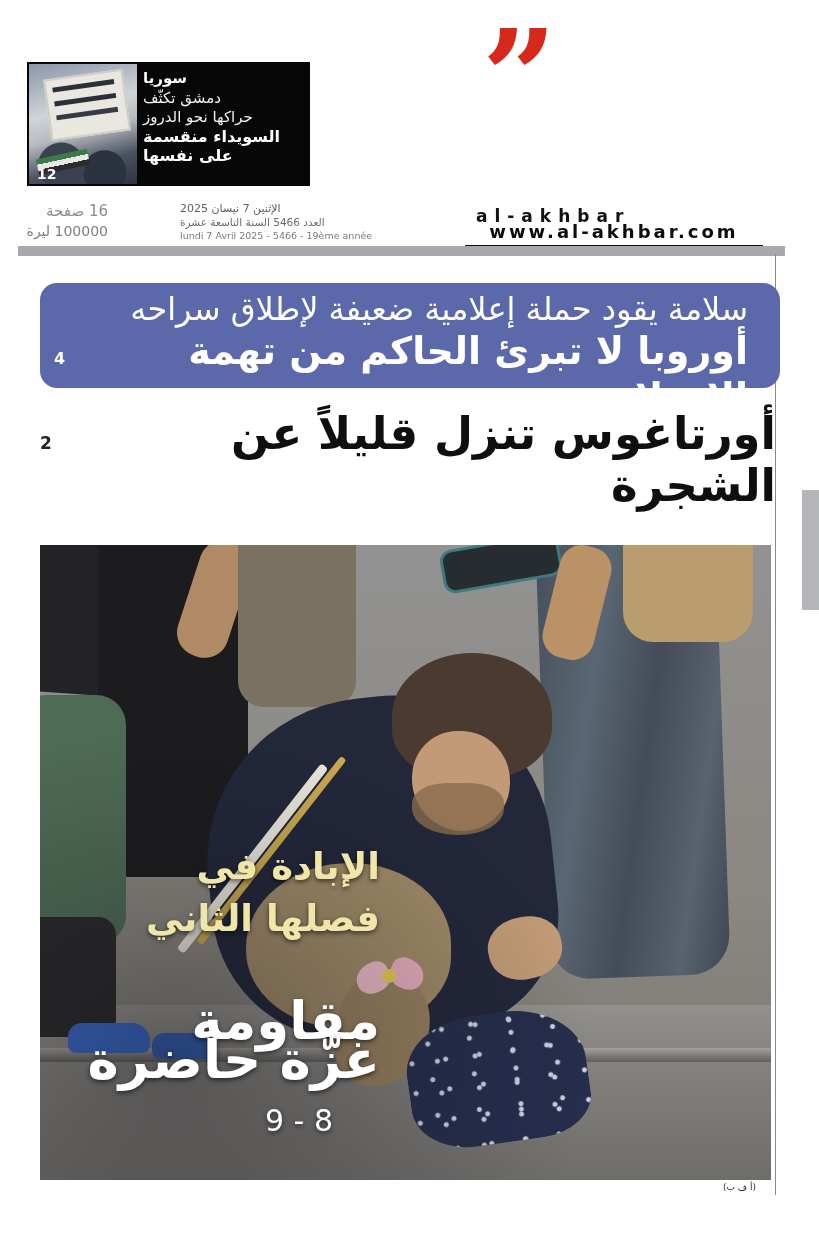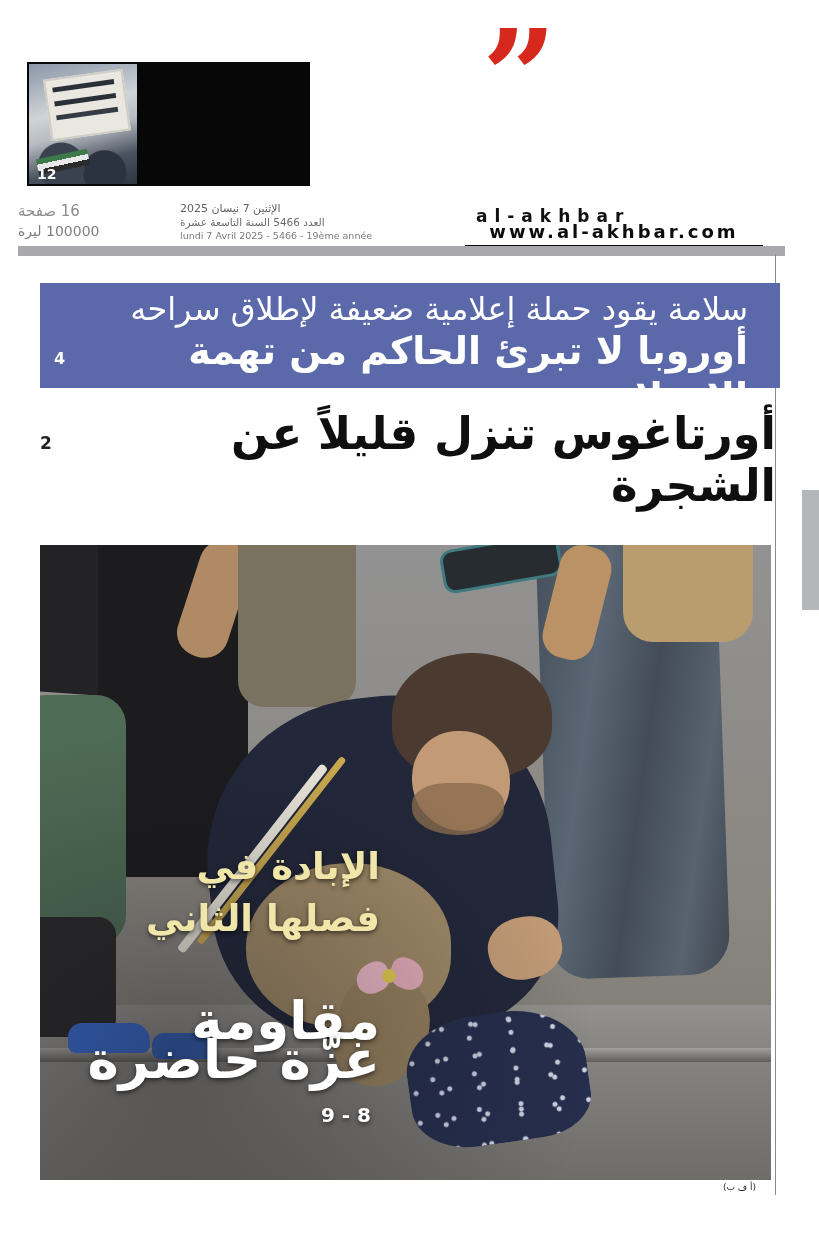--- a/index.html
+++ b/index.html
@@ -62,21 +62,21 @@
     letter-spacing:7px; color:#111;
   }
   .www-line {
     position:absolute; left:465px; top:221px; width:298px;
     font-size:18px; font-weight:bold; letter-spacing:3px; color:#0c0c0c;
     border-bottom:2.5px solid #0c0c0c; padding-bottom:3px; text-align:center;
   }
   
   .pages-price {
     position:absolute; left:18px; top:202px; width:90px;
-    direction:rtl; text-align:left; color:#8c8c8c;
+    direction:rtl; text-align:right; color:#8c8c8c;
   }
   .pages-line { font-size:15px; line-height:1.3; }
   .price-line { font-size:14px; line-height:1.3; color:#7f7f7f; }
   .date-block {
     position:absolute; left:180px; top:202px; width:280px;
     direction:rtl; text-align:left; color:#5f5f5f;
   }
   .date-arabic { font-size:11px; line-height:1.2; }
   .issue-arabic { font-size:10.5px; line-height:1.4; color:#6b6b6b; }
   .date-latin { font-size:9.5px; line-height:1.3; color:#7a7a7a; direction:ltr; }
@@ -154,36 +154,43 @@
     background:radial-gradient(ellipse at 25% 72%, rgba(15,15,20,.38), transparent 72%); }
   
   .cap { position:absolute; direction:rtl; white-space:nowrap;
          text-shadow:0 2px 5px rgba(0,0,0,.6); }
   .cap-yellow { color:#f1e6aa; font-size:37px; font-weight:800; }
   .cap-y1 { right:391px; top:300px; }
   .cap-y2 { right:391px; top:352px; }
   .cap-white { color:#ffffff; font-size:53px; font-weight:900; letter-spacing:-1px; }
   .cap-w1 { right:391px; top:418px;margin-top:27px; }
   .cap-w2 { right:391px; top:484px; }
-  .cap-pages { right:400px; top:558px; color:#fff; font-size:20px; font-weight:700; direction:ltr; }
+  .cap-pages { right:438px; top:558px; color:#fff; font-size:30px; font-weight:400; direction:ltr; }
   .photo-credit {
     position:absolute; left:723px; top:1182px; width:52px;
     font-size:9px; color:#2a2a2a; direction:rtl; text-align:left;
   }
 </style>
 </head>
 <body>
 
 <div class="page">
 
   <div class="syria-box">
     <div class="syria-photo">
       <div class="syria-banner"></div>
       <div class="syria-flag"></div>
     </div>
+    <div class="syria-text">
+      <div class="syria-kicker">سوريا</div>
+      <div class="syria-line">دمشق تكثّف</div>
+      <div class="syria-line">حراكها نحو الدروز</div>
+      <div class="syria-bold">السويداء منقسمة</div>
+      <div class="syria-bold">على نفسها</div>
+    </div>
     <div class="syria-page">12</div>
   </div>
 
   <div class="masthead">
     <div class="masthead-quotes" style="color: rgb(215, 40, 29);">”</div>
     <div class="masthead-latin">al-akhbar</div>
   </div>
   <div class="www-line">www.al-akhbar.com</div>
 
   <div class="pages-price">
@@ -192,21 +199,21 @@
   </div>
   <div class="date-block">
     <div class="date-arabic">الإثنين 7 نيسان 2025</div>
     <div class="issue-arabic">العدد 5466 السنة التاسعة عشرة</div>
     <div class="date-latin">lundi 7 Avril 2025 - 5466 - 19ème année</div>
   </div>
   <div class="gray-bar"></div>
   <div class="edge-rule"></div>
   <div class="edge-block"></div>
 
-  <div class="lead-banner" id="lead-banner" style="background: rgb(91, 104, 170);">
+  <div class="lead-banner" id="lead-banner" style="background: rgb(91, 104, 170); border-radius: 17px;">
     <div class="lead-kicker">سلامة يقود حملة إعلامية ضعيفة لإطلاق سراحه</div>
     <div class="lead-row">
       <span class="lead-headline">أوروبا لا تبرئ الحاكم من تهمة الاختلاس</span>
       <span class="lead-page">4</span>
     </div>
   </div>
 
   <div class="second-story">
     <div class="second-row">
       <span class="second-headline">أورتاغوس تنزل قليلاً عن الشجرة</span>

